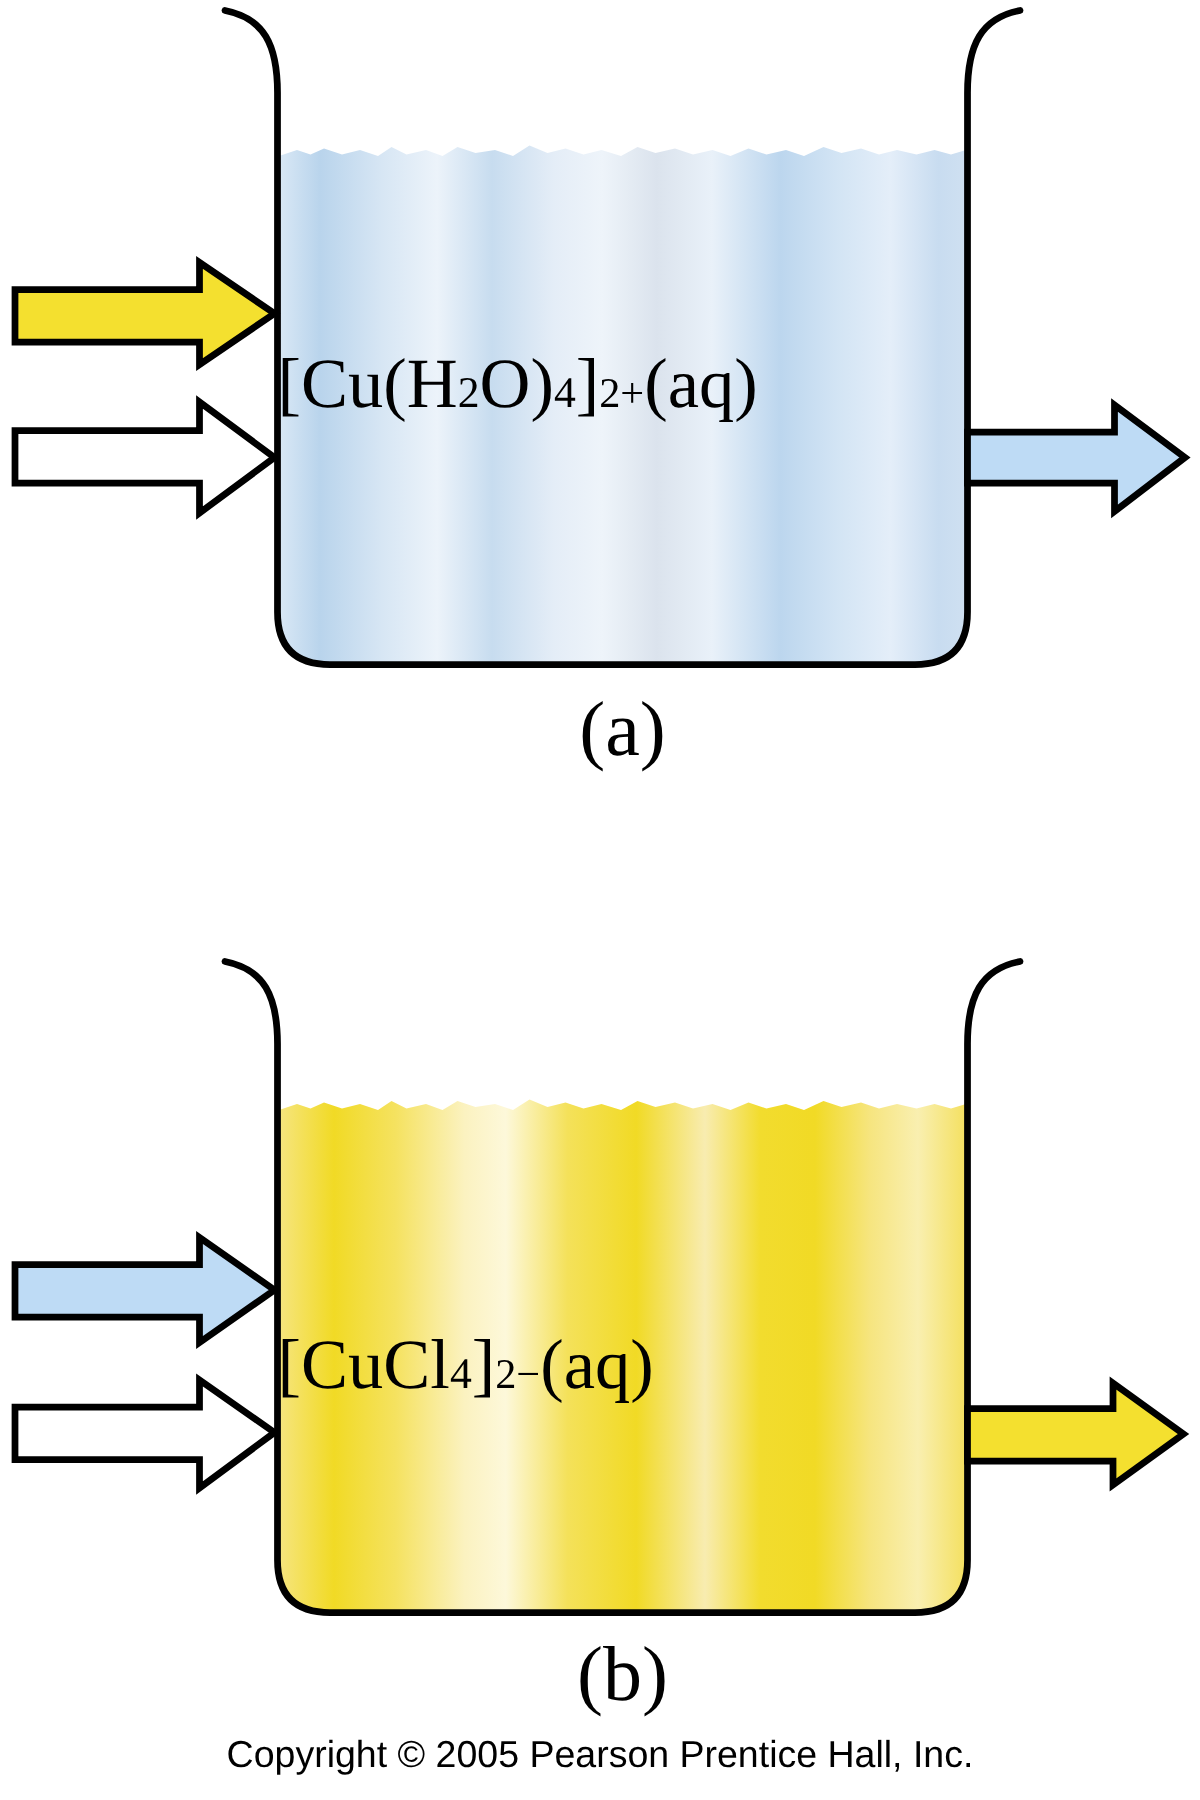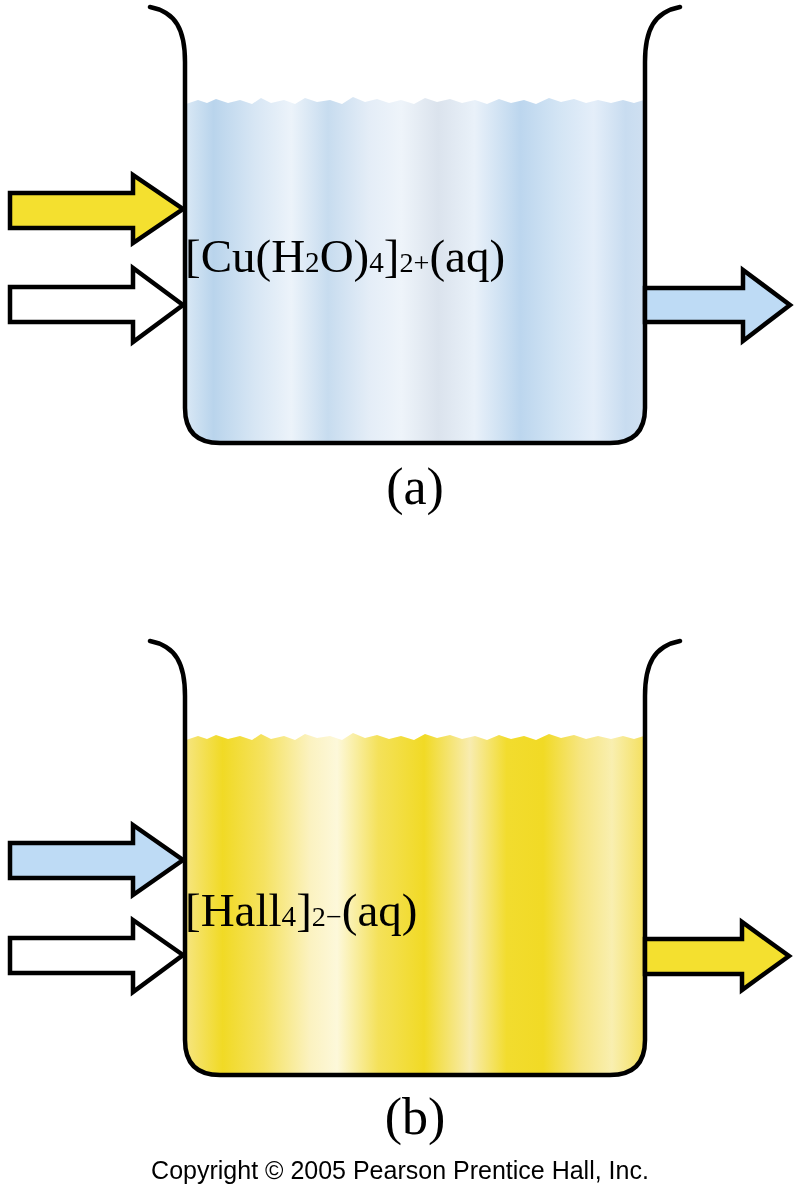--- a/index.html
+++ b/index.html
@@ -82,20 +82,20 @@
       <polygon class="arrow" points="10,938 133,938 133,920 183,955 133,992 133,973 10,973" fill="#ffffff"></polygon>
       <polygon class="arrow" points="645,939 742,939 742,922 789,956 742,990 742,974 645,974" fill="#f4e02f"></polygon>
     </g>
   </svg>
 
   <div class="formula" style="top:230px">
     <span>[Cu(H</span><sub>2</sub><span>O)</span><sub>4</sub><span>]</span><sup>2+</sup><span>(aq)</span>
   </div>
 
   <div class="formula" style="top:884px">
-    <span>[Hall</span><sub>4</sub><span>]</span><sup>2−</sup><span>(aq)</span>
+    <span>[CuCl</span><sub>4</sub><span>]</span><sup>2−</sup><span>(aq)</span>
   </div>
 
   <div class="caption" style="top:460px">(a)</div>
   <div class="caption" style="top:1090px">(b)</div>
 
   <div class="copyright">Copyright © 2005 Pearson Prentice Hall, Inc.</div>
 </div>
 
 </body></html>

